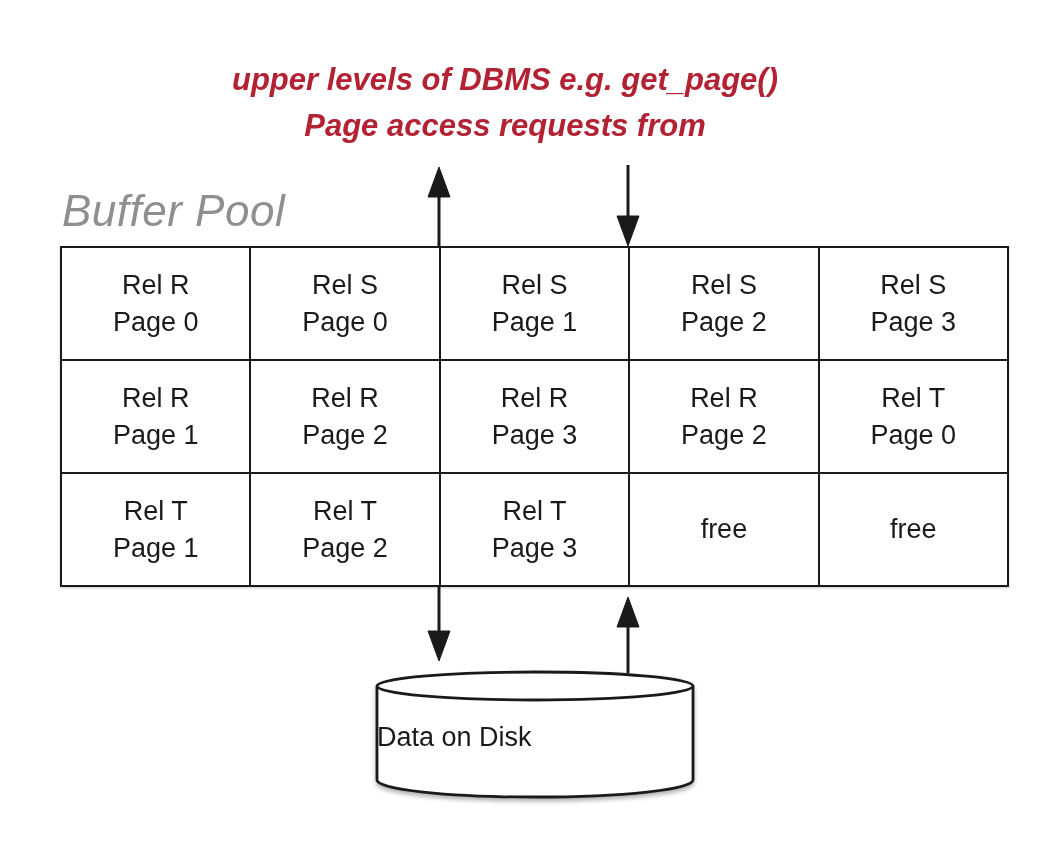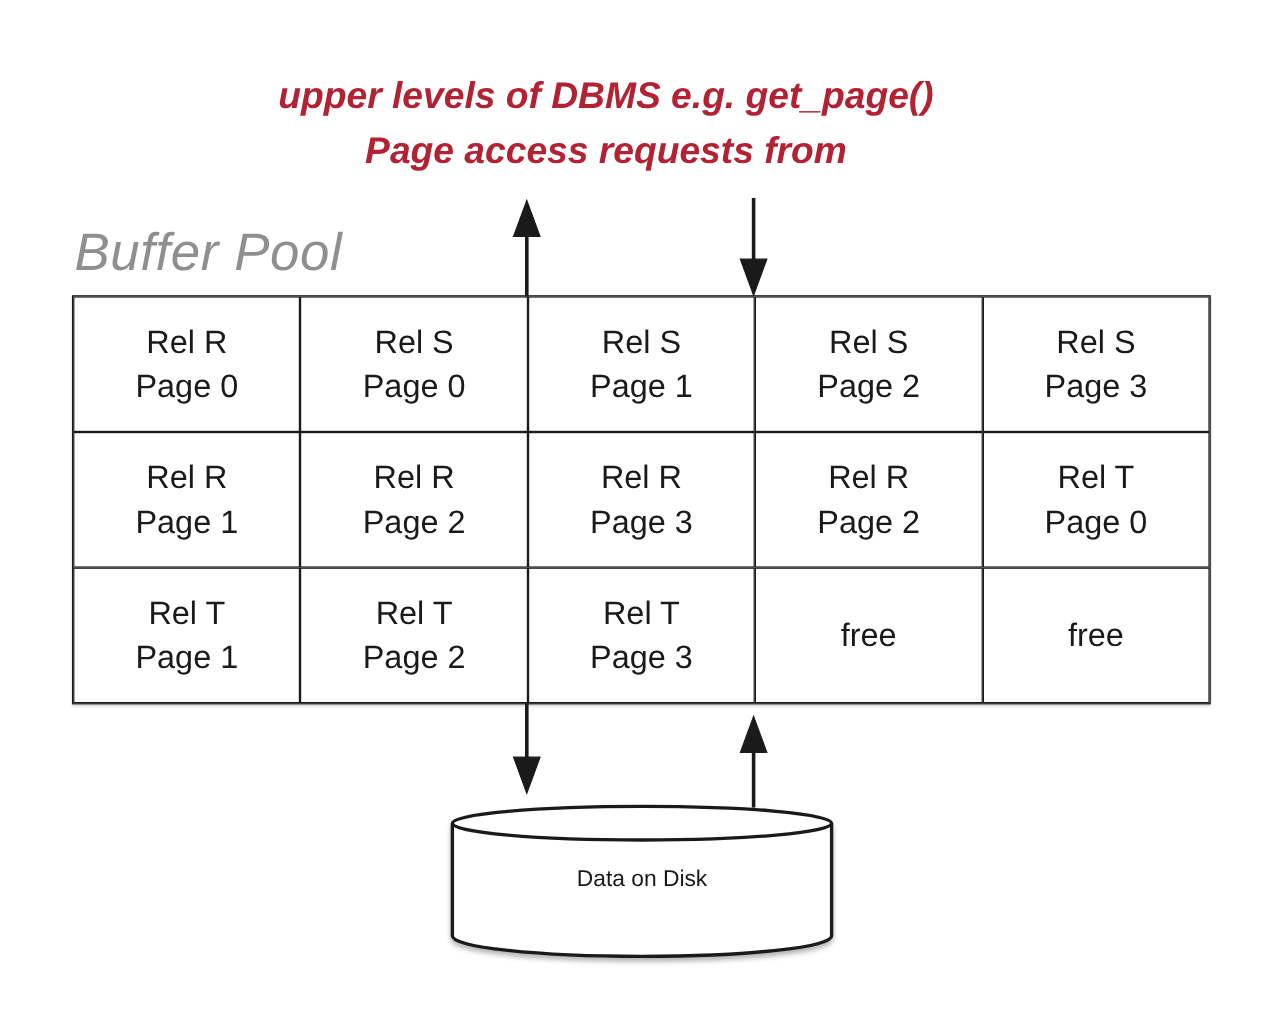--- a/index.html
+++ b/index.html
@@ -51,21 +51,21 @@
   }
   .cell span{display:block;}
   
   #overlay{
     position:absolute;left:0;top:0;
     pointer-events:none;
   }
   
   .disk-label{
     position:absolute;left:377px;top:722px;width:316px;
-    text-align:center;font-size:19px;
+    text-align:left;font-size:27px;
     color:var(--ink-black);
   }
 </style>
 </head>
 <body>
 
 <div id="canvas">
 
   <div class="caption">
     <div>upper levels of DBMS e.g. get_page()</div>

